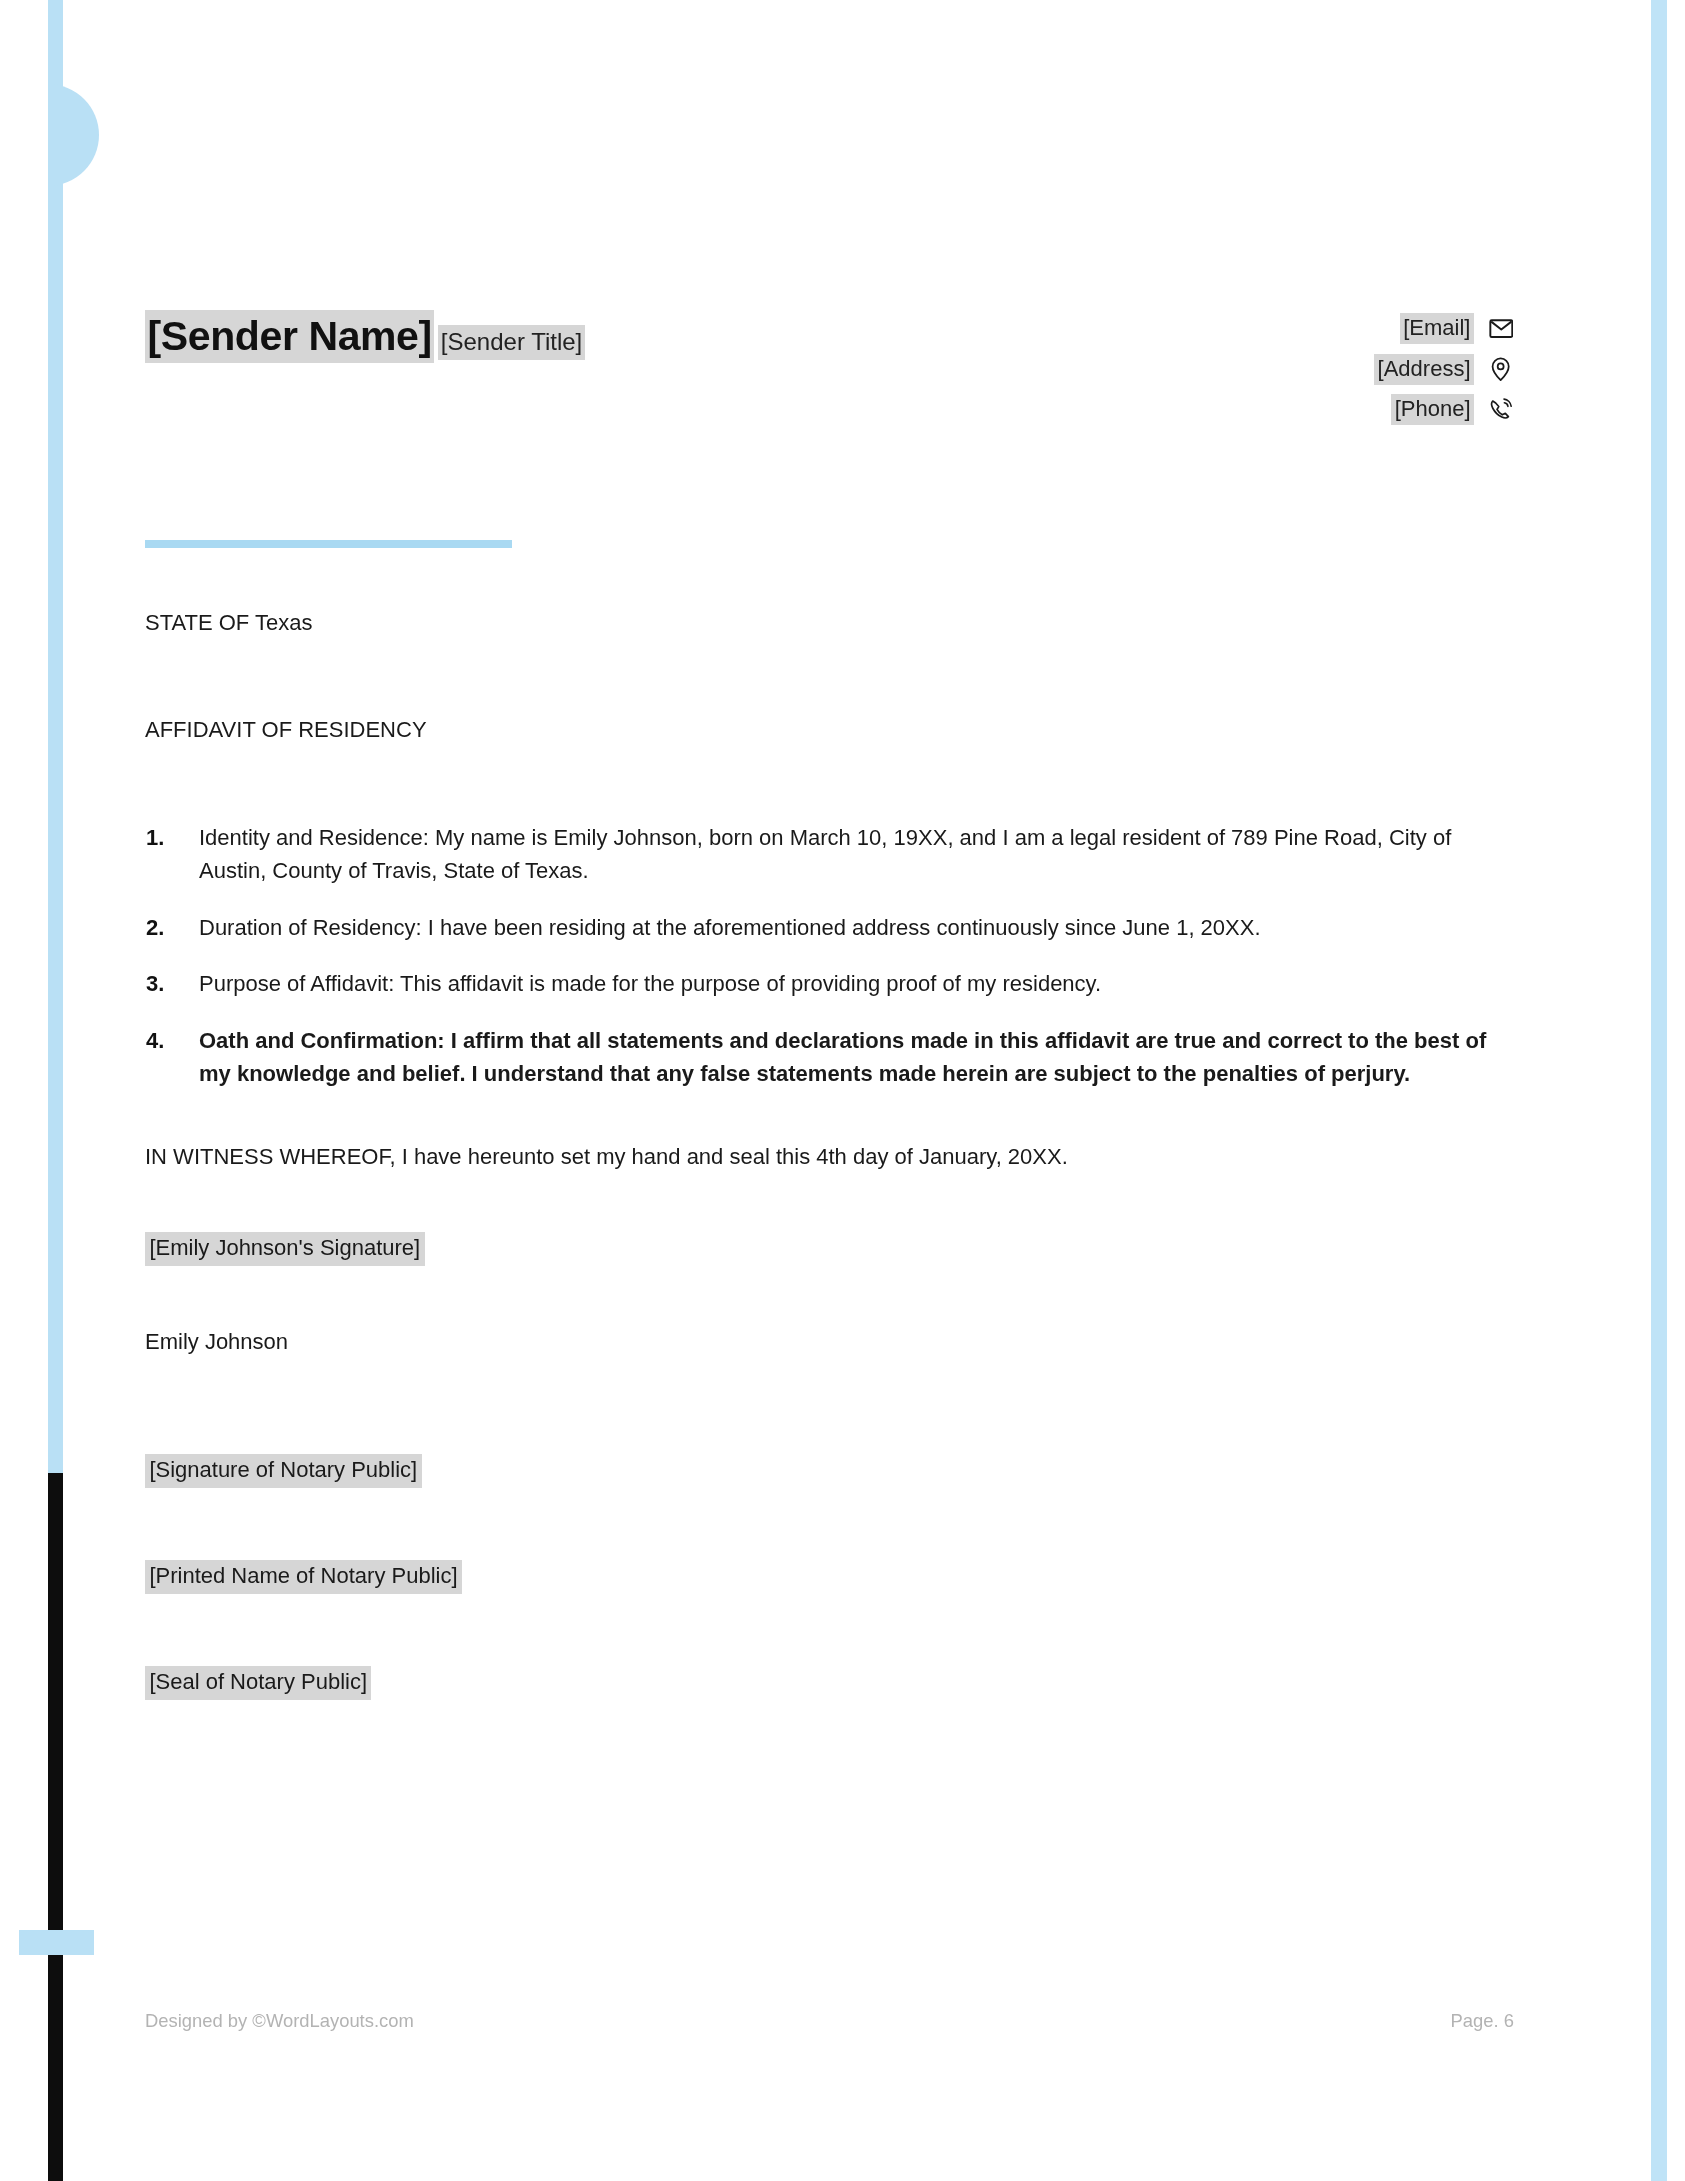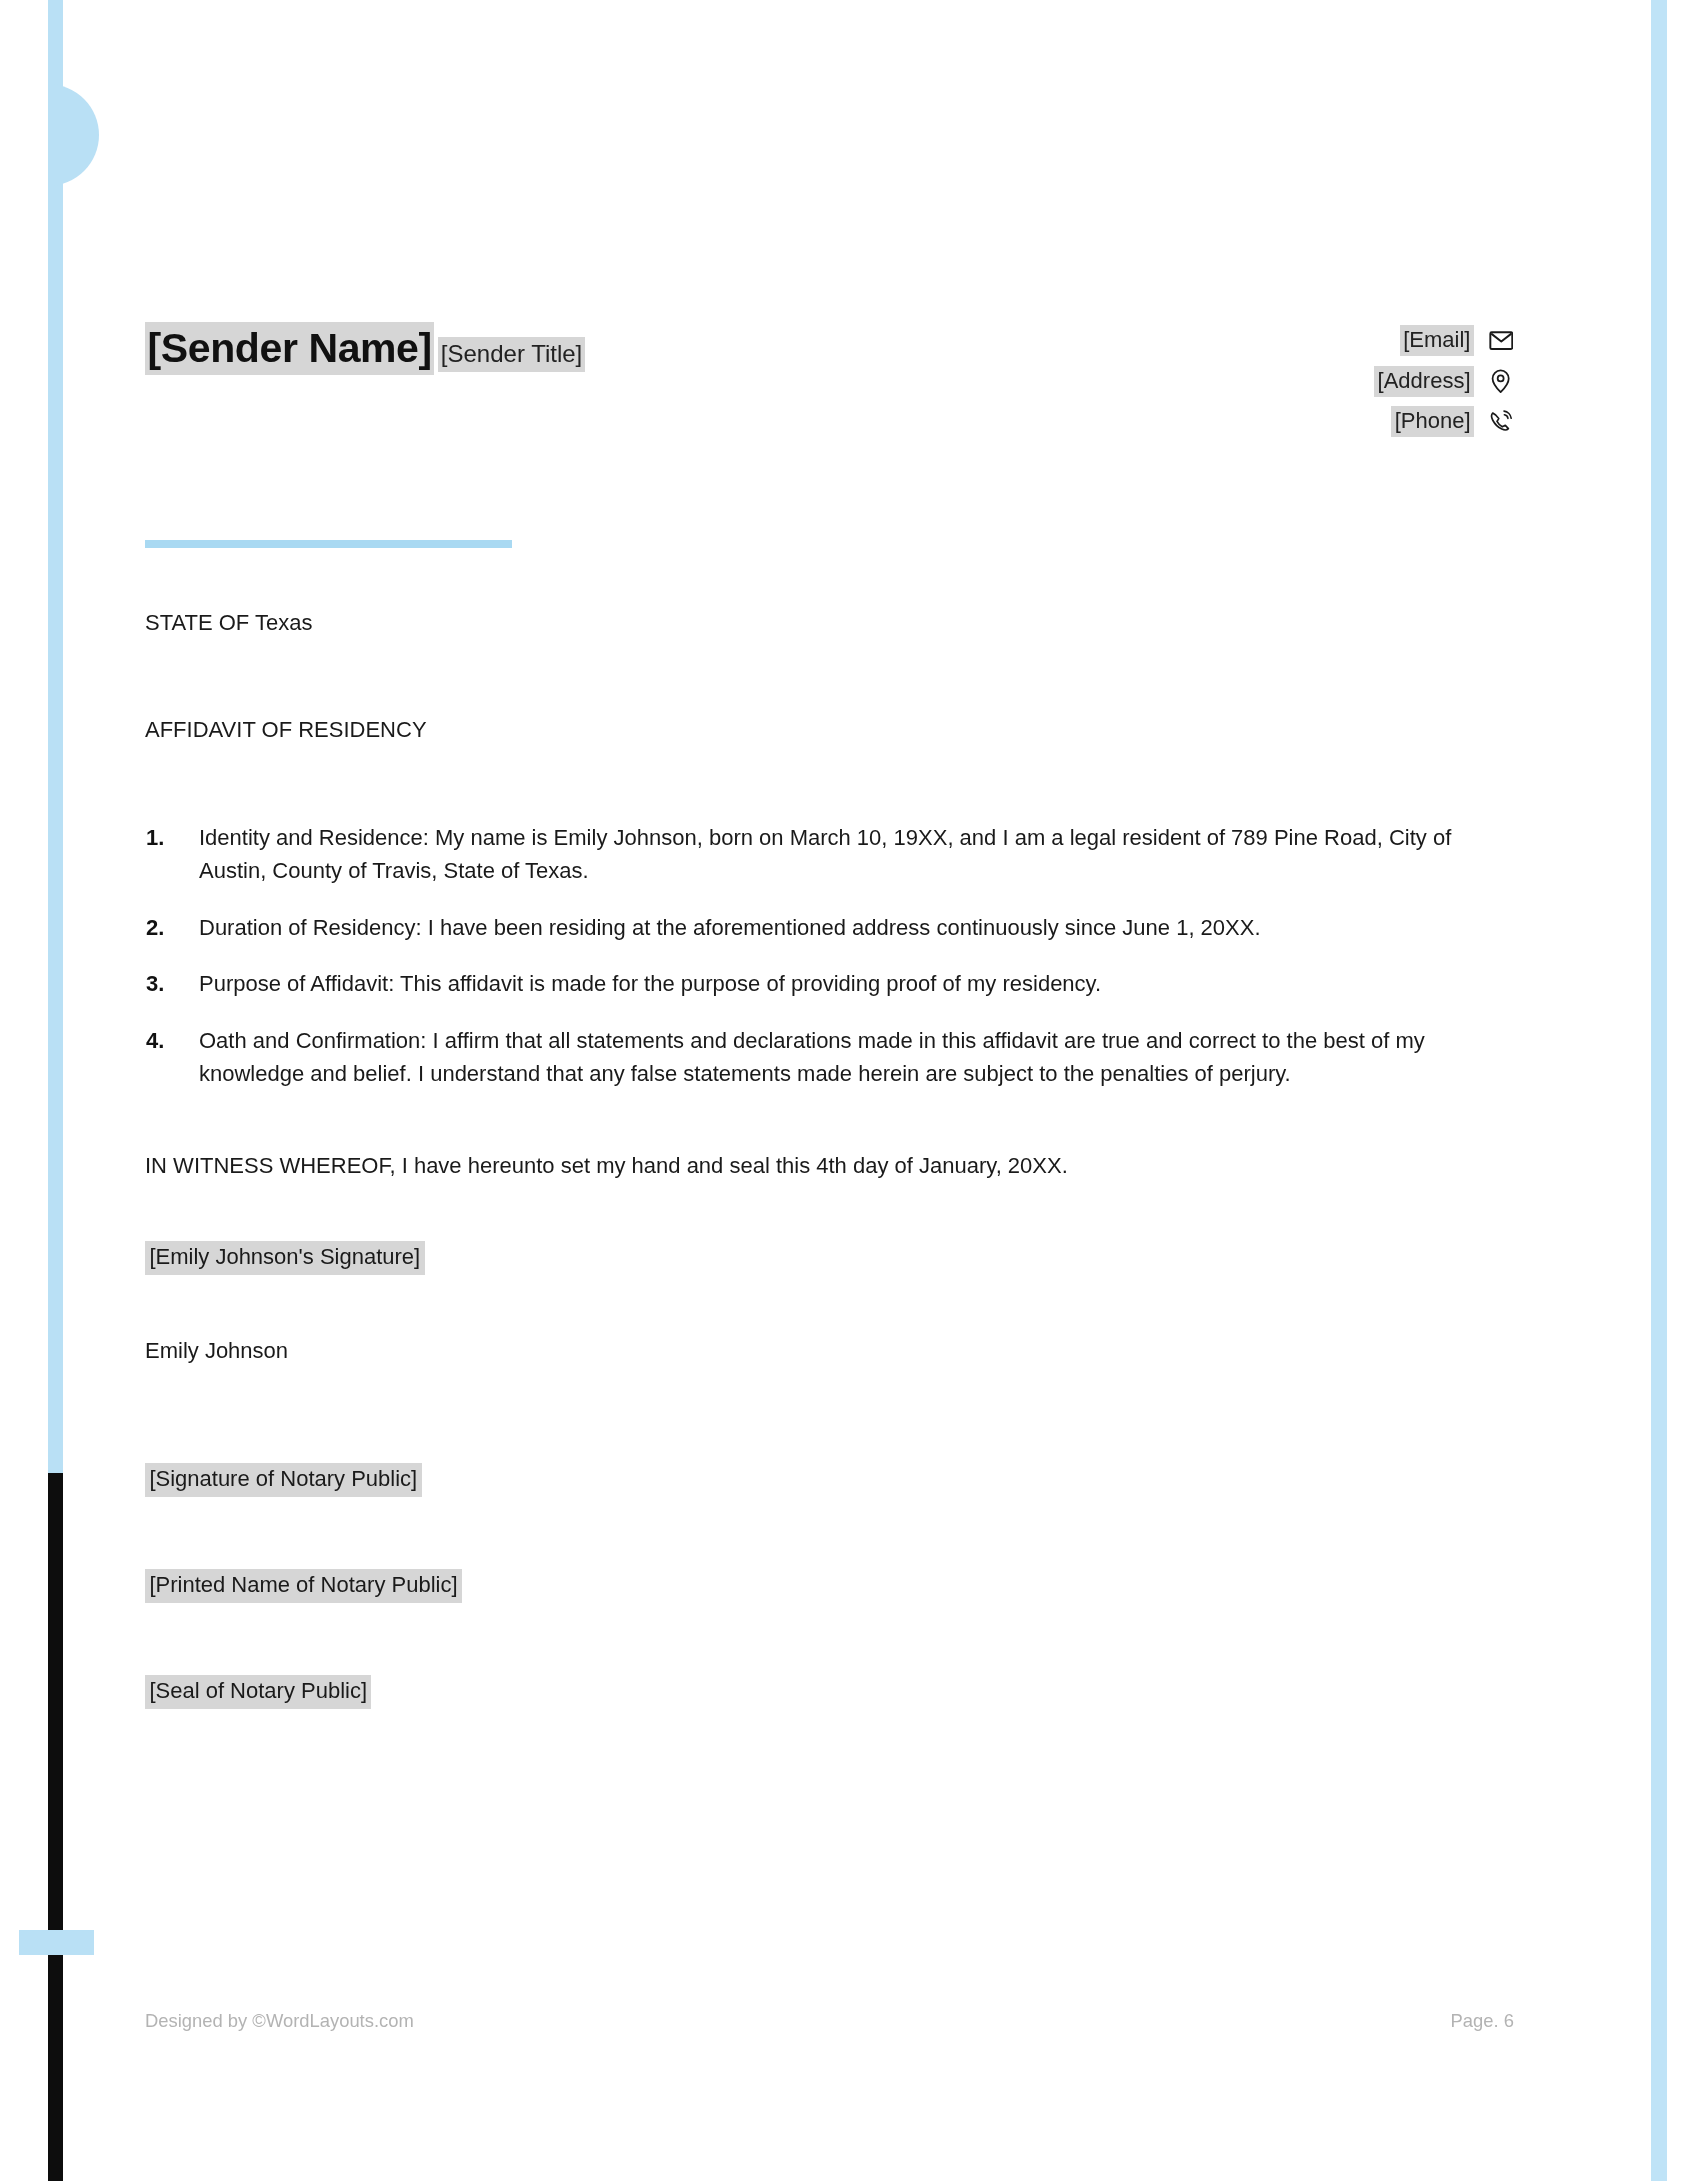--- a/index.html
+++ b/index.html
@@ -70,21 +70,21 @@
     left: 145px;
     top: 0;
     width: 1369px;
     height: 2181px;
   }
 
   
   .header-block {
     position: absolute;
     left: 0;
-    top: 320px;
+    top: 308px;
     width: 1369px;
   }
   .sender-row {
     display: flex;
     justify-content: space-between;
     align-items: flex-start;
   }
   .sender-left { padding-top: 1.8px; }
   .sender-name {
     display: inline-block;
@@ -190,21 +190,21 @@
     list-style: none;
     counter-reset: clause;
   }
   ol.clauses li {
     position: relative;
     font-size: 22px;
     line-height: 1.52;
     color: #1a1a1a;
     margin-bottom: 23px;
   }
-  ol.clauses li:last-child { margin-bottom: 9px; }
+  ol.clauses li:last-child { margin-bottom: 0; font-weight: bold; }
   ol.clauses li::before {
     counter-increment: clause;
     content: counter(clause) ".";
     position: absolute;
     left: -53px;
     top: 0;
     width: 39px;
     text-align: left;
     font-weight: bold;
     font-size: 22px;

